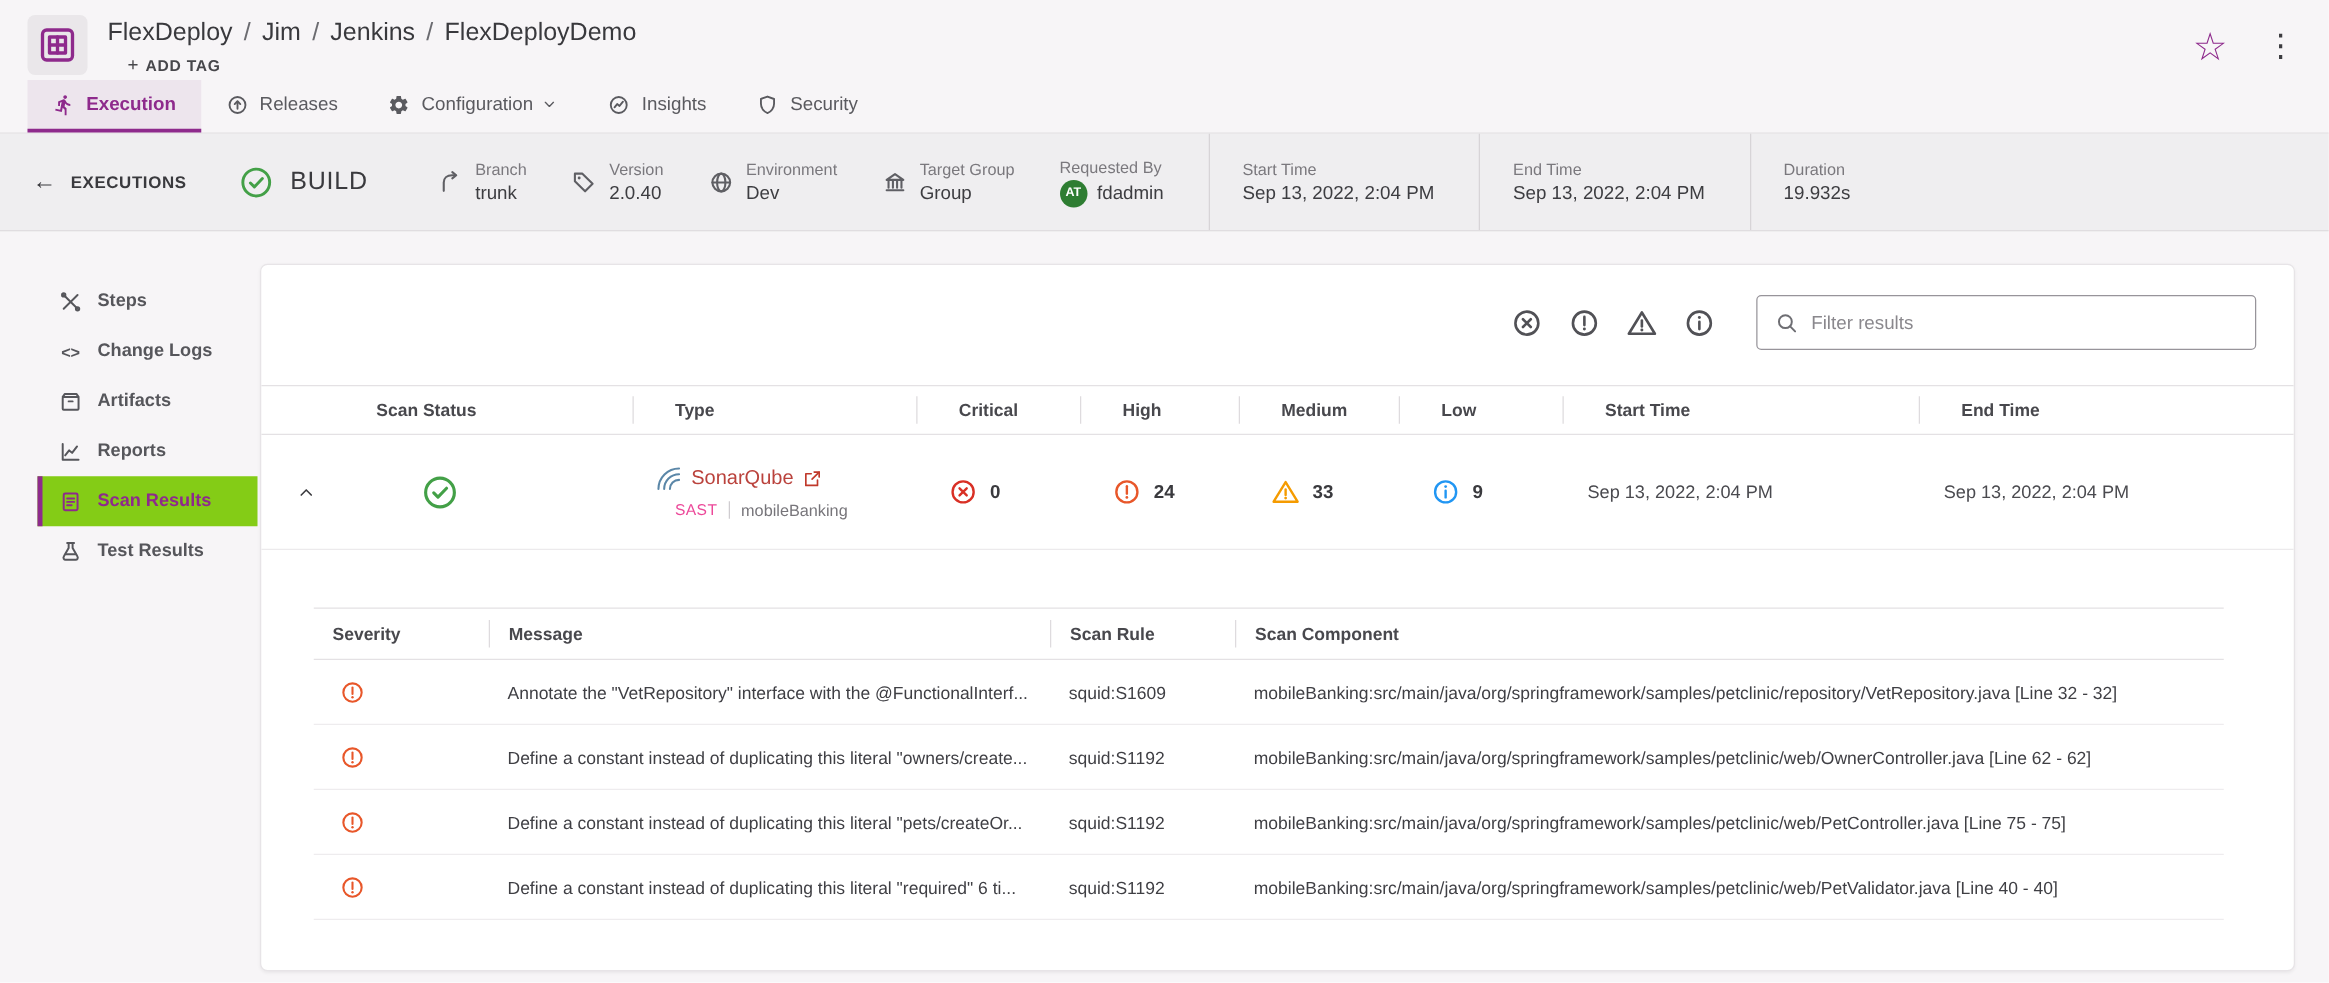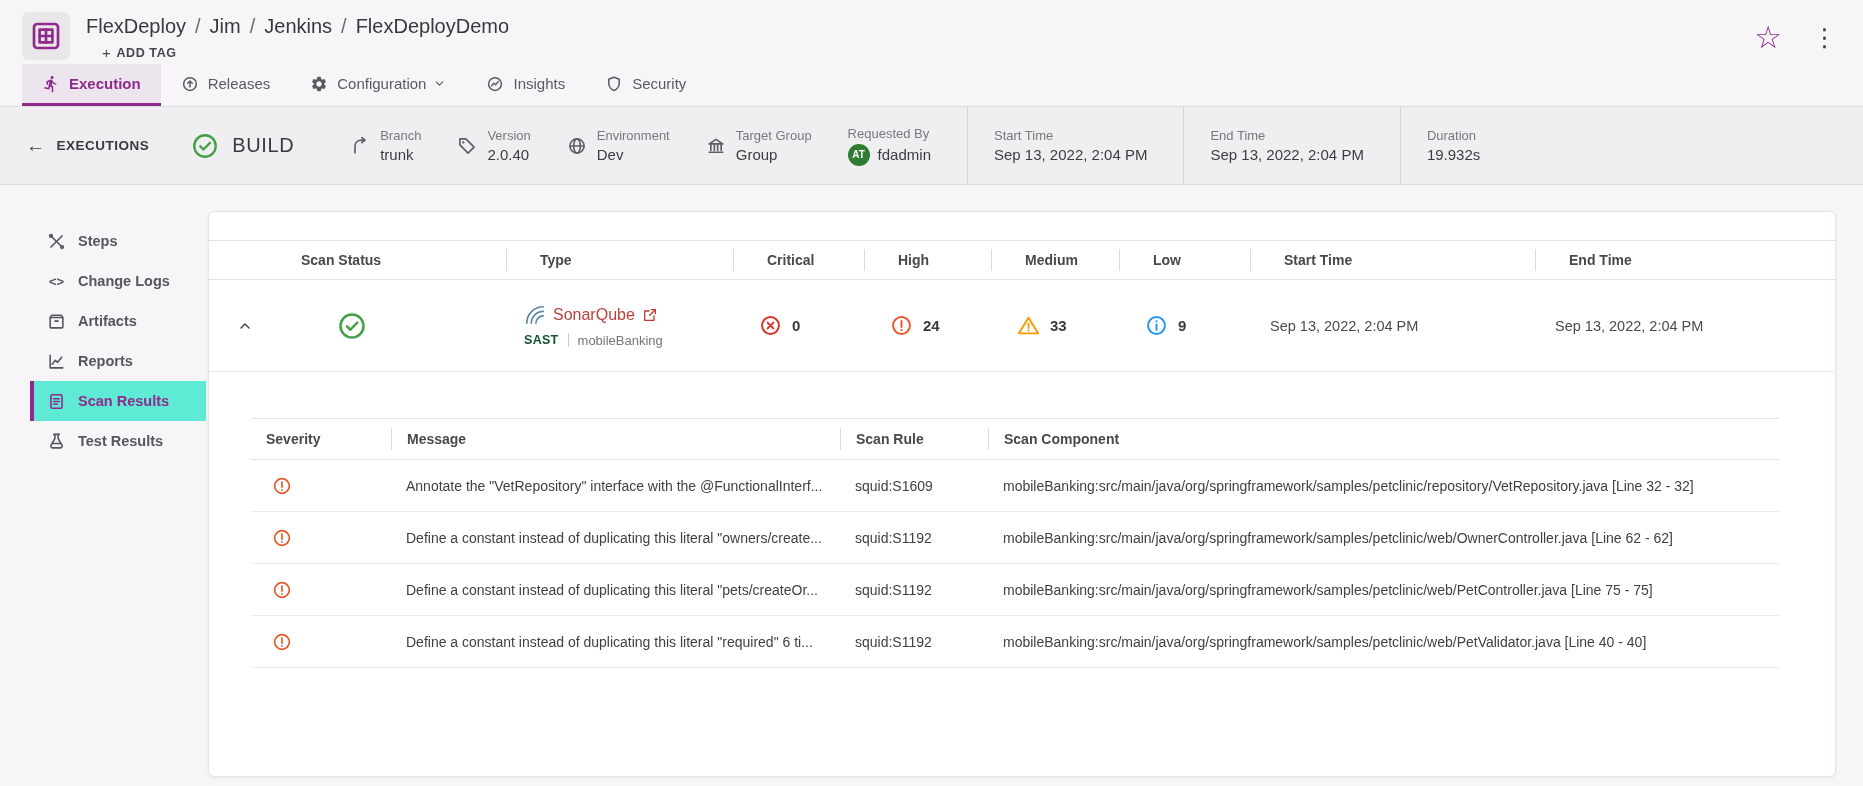--- a/index.html
+++ b/index.html
@@ -47,21 +47,21 @@
   .field.with-sep{border-left:1px solid #d7d4d7; padding-left:26px; margin-left:0; align-self:stretch;}
   .avatar{width:22px; height:22px; border-radius:50%; background:#2e7d32; color:#fff; font-size:10px; font-weight:700; display:inline-flex; align-items:center; justify-content:center; margin-right:8px;}
   .req-row{display:flex; align-items:center;}
 
   
   .content{display:flex; padding:26px 27px 8px 30px; align-items:flex-start;}
   .sidebar{width:176px; flex:0 0 176px; margin-top:10px;}
   .side-item{display:flex; align-items:center; gap:12px; height:40px; padding-left:13px; font-size:14.5px; font-weight:600; color:#56565b; cursor:pointer; border-left:4px solid transparent;}
   .side-item svg{width:19px; height:19px; flex:0 0 19px;}
   .side-item .txt-ic{font-size:13px; font-weight:700; width:19px; text-align:center;}
-  .side-item.active{background:#5eead4; border-left-color:var(--purple); color:var(--purple);}
+  .side-item.active{background:#84cc16; border-left-color:var(--purple); color:var(--purple);}
   .icon-rust{color:#b1523b;}
 
   .card{flex:1; background:#fff; border:1px solid #e7e4e7; border-radius:6px; box-shadow:0 1px 3px rgba(0,0,0,.06); height:566px; overflow:hidden; margin-left:2px;}
 
   
   .card-toolbar{display:flex; justify-content:flex-end; align-items:center; gap:21px; padding:24px 30px 0 0;}
   .tool-btn{background:none; border:none; color:#515156; cursor:pointer; padding:0;}
   .tool-btn svg{width:25px; height:25px;}
   .search-box{display:flex; align-items:center; gap:10px; width:400px; height:44px; border:1px solid #97949a; border-radius:4px; background:#fff; padding:0 14px; margin-left:12px;}
   .search-box svg{width:19px; height:19px; color:#6e6e73;}
@@ -77,21 +77,21 @@
   .expand-cell{display:flex; justify-content:center;}
   .expand-cell svg{width:16px; height:16px; color:#3c3c40; cursor:pointer;}
   .status-cell{padding-left:56px;}
   .status-cell svg{width:30px; height:30px; color:var(--green); stroke-width:2;}
   .type-cell{padding-left:18px;}
   .type-top{display:flex; align-items:center; gap:7px;}
   .arcs{width:22px; height:22px; color:#5b87a8; stroke-width:1.8;}
   .sq-name{font-size:16px; color:#ba423c; cursor:pointer;}
   .extlink{width:16px; height:16px; color:#c0392b; cursor:pointer;}
   .type-sub{display:flex; align-items:center; gap:9px; margin-top:7px;}
-  .type-kind{font-size:12.5px; font-weight:700; color:#14532d; letter-spacing:.3px;}
+  .type-kind{font-size:12.5px; font-weight:400; color:#ec4899; letter-spacing:.3px;margin-left:16px;}
   .type-div{width:1px; height:14px; background:#cfccd0;}
   .type-proj{font-size:13px; color:#77757a;}
   .count-cell{display:flex; align-items:center; gap:10px; padding-left:26px;}
   .count-cell svg{width:23px; height:23px;}
   .count-val{font-size:15px; font-weight:700; color:#3a3a3e;}
   .c-crit{color:var(--red);} .c-high{color:var(--orange);} .c-med{color:var(--amber);} .c-low{color:var(--blue);}
   .time-cell{padding-left:20px; font-size:14.5px; color:#4a4a4f;}
 
   
   .det{margin:46px 56px 0 42px;}
@@ -393,20 +393,48 @@
     <div class="side-item">
       <svg class="ic">
           <use href="#i-flask"></use>
         </svg>
       <span>Test Results</span>
     </div>
   </aside>
 
   <main class="card">
 
+    <div class="card-toolbar">
+      <button class="tool-btn">
+        <svg class="ic">
+            <use href="#i-circle-x"></use>
+          </svg>
+      </button>
+      <button class="tool-btn">
+        <svg class="ic">
+            <use href="#i-circle-excl"></use>
+          </svg>
+      </button>
+      <button class="tool-btn">
+        <svg class="ic">
+            <use href="#i-triangle-excl"></use>
+          </svg>
+      </button>
+      <button class="tool-btn">
+        <svg class="ic">
+            <use href="#i-circle-info"></use>
+          </svg>
+      </button>
+      <div class="search-box">
+        <svg class="ic">
+            <use href="#i-search"></use>
+          </svg>
+        <input type="text" placeholder="Filter results" style="">
+      </div>
+    </div>
 
     <div class="sum-head">
       <div class="hcell"></div>
       <div class="hcell">Scan Status</div>
       <div class="hcell sep">Type</div>
       <div class="hcell sep">Critical</div>
       <div class="hcell sep">High</div>
       <div class="hcell sep">Medium</div>
       <div class="hcell sep">Low</div>
       <div class="hcell sep">Start Time</div>

